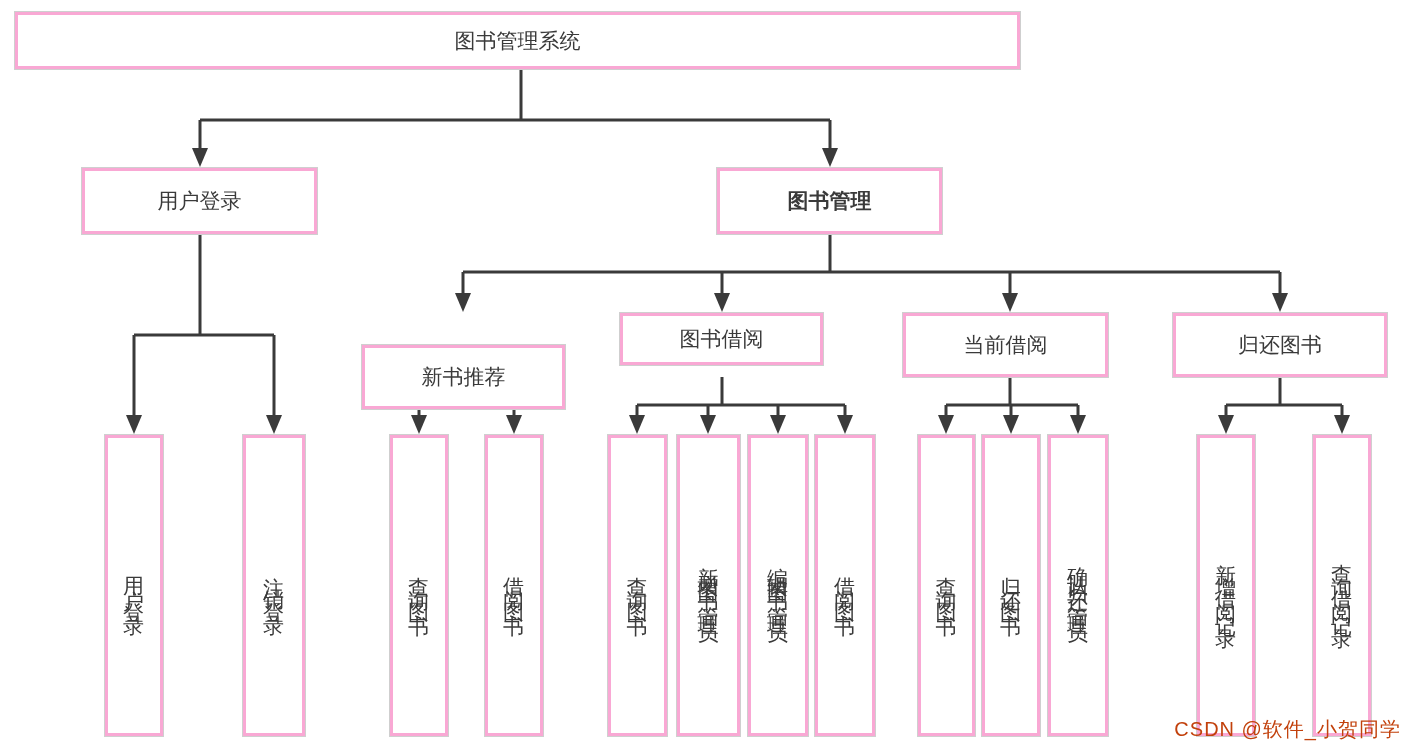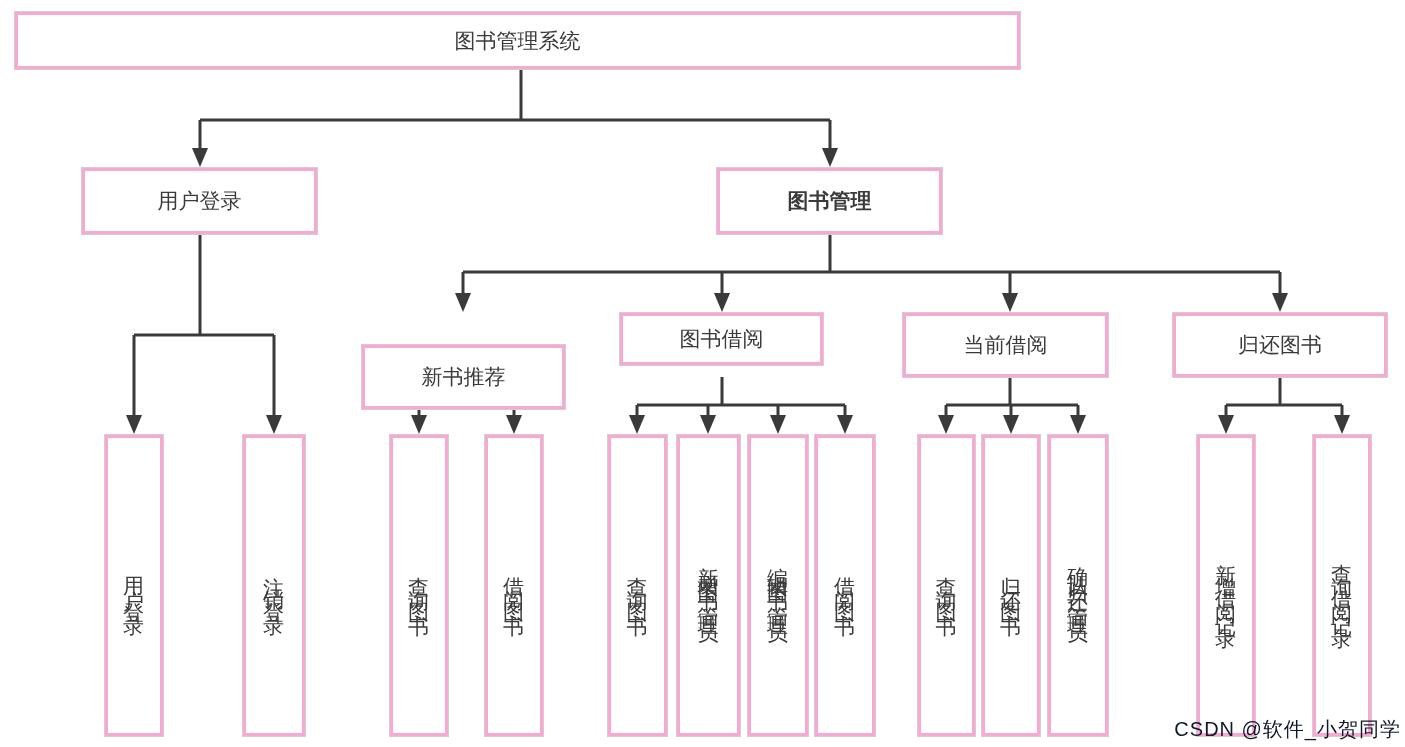--- a/index.html
+++ b/index.html
@@ -30,21 +30,21 @@
     writing-mode:vertical-rl;
     text-orientation:mixed;
     letter-spacing:13px;
     line-height:1;
   }
   .vnode.long span { letter-spacing:8px; }
   #watermark {
     position:absolute;
     right:4px; bottom:4px;
     font-size:20px;
-    color:#0f172a;
+    color:#c2410c;
     letter-spacing:1px;
     z-index:5;
   }
 </style>
 </head>
 <body>
 
 <div id="canvas">
 
   <svg id="wires" viewBox="0 0 1405 747" xmlns="http://www.w3.org/2000/svg">

